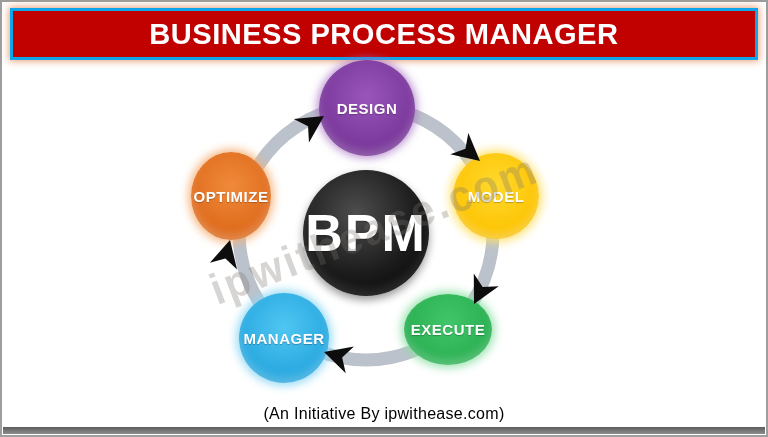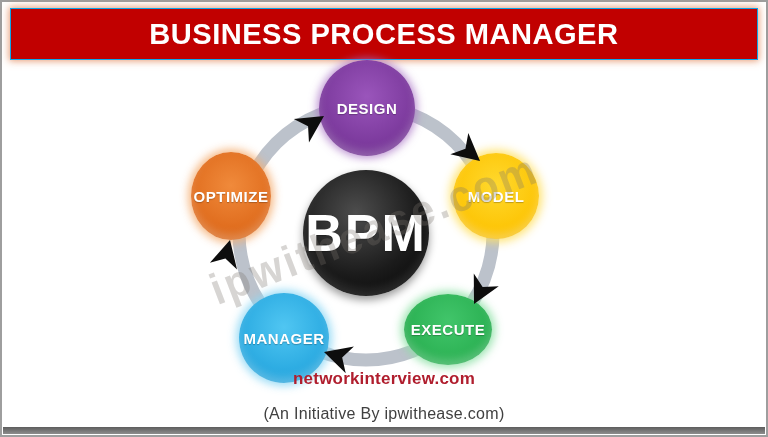--- a/index.html
+++ b/index.html
@@ -12,21 +12,21 @@
     position:absolute;left:0;top:0;right:0;bottom:0;
     border:2px solid #9e9e9e;box-sizing:border-box;pointer-events:none;
   }
   .bottom-shadow{
     position:absolute;left:3px;right:3px;bottom:3px;height:7px;
     background:linear-gradient(#5d5d5d,#8d8d8d);
   }
   
   .banner{
     position:absolute;left:10px;top:8px;right:10px;height:52px;
-    background:#c10000;border:1px solid #0ea5e9;box-sizing:border-box;
+    background:#c10000;border:3px solid #0ea5e9;box-sizing:border-box;
     box-shadow:0 0 7px 1px rgba(219,106,48,.65);
     display:flex;align-items:center;justify-content:center;
   }
   .banner-title{
     color:#ffffff;font-size:30px;font-weight:bold;letter-spacing:.5px;
     transform:scaleX(.97);white-space:nowrap;
   }
   
   .ring-svg,.arrow-svg{position:absolute;left:0;top:0;width:768px;height:437px;}
   .ring-svg{z-index:1;}
@@ -72,21 +72,21 @@
   .watermark{
     position:absolute;left:158px;top:204px;width:432px;z-index:4;
     text-align:center;font-size:44px;font-weight:bold;letter-spacing:3px;
     color:rgba(124,116,110,.30);
     transform:rotate(-21deg) scaleX(.94);
     pointer-events:none;white-space:nowrap;
   }
   
   .footer{position:absolute;left:0;right:0;bottom:14px;text-align:center;z-index:5;}
   .footer-site{color:#b01e2e;font-size:17px;font-weight:bold;letter-spacing:.2px;}
-  .footer-tagline{color:#404040;font-size:16px;margin-top:16px;letter-spacing:.3px;}
+  .footer-tagline{color:#000000;font-size:16px;margin-top:16px;letter-spacing:.3px;}
 </style>
 </head>
 <body>
 
 <div class="frame"></div>
 
 <div class="banner">
   <div class="banner-title">BUSINESS PROCESS MANAGER</div>
 </div>
 
@@ -119,17 +119,16 @@
     <polygon points="0,0 -27,14 -19,0 -27,-14" transform="translate(480,161) rotate(40)"></polygon>
     <polygon points="0,0 -27,14 -19,0 -27,-14" transform="translate(474,304) rotate(117)"></polygon>
     <polygon points="0,0 -27,14 -19,0 -27,-14" transform="translate(324,352) rotate(197)"></polygon>
     <polygon points="0,0 -27,14 -19,0 -27,-14" transform="translate(230,240) rotate(-76)"></polygon>
   </g>
 </svg>
 
 <div class="watermark">ipwithease.com</div>
 
 <div class="footer">
-  <div class="footer-site">networkinterview.com</div>
   <div class="footer-tagline">(An Initiative By ipwithease.com)</div>
 </div>
 
 <div class="bottom-shadow"></div>
 
 </body></html>

